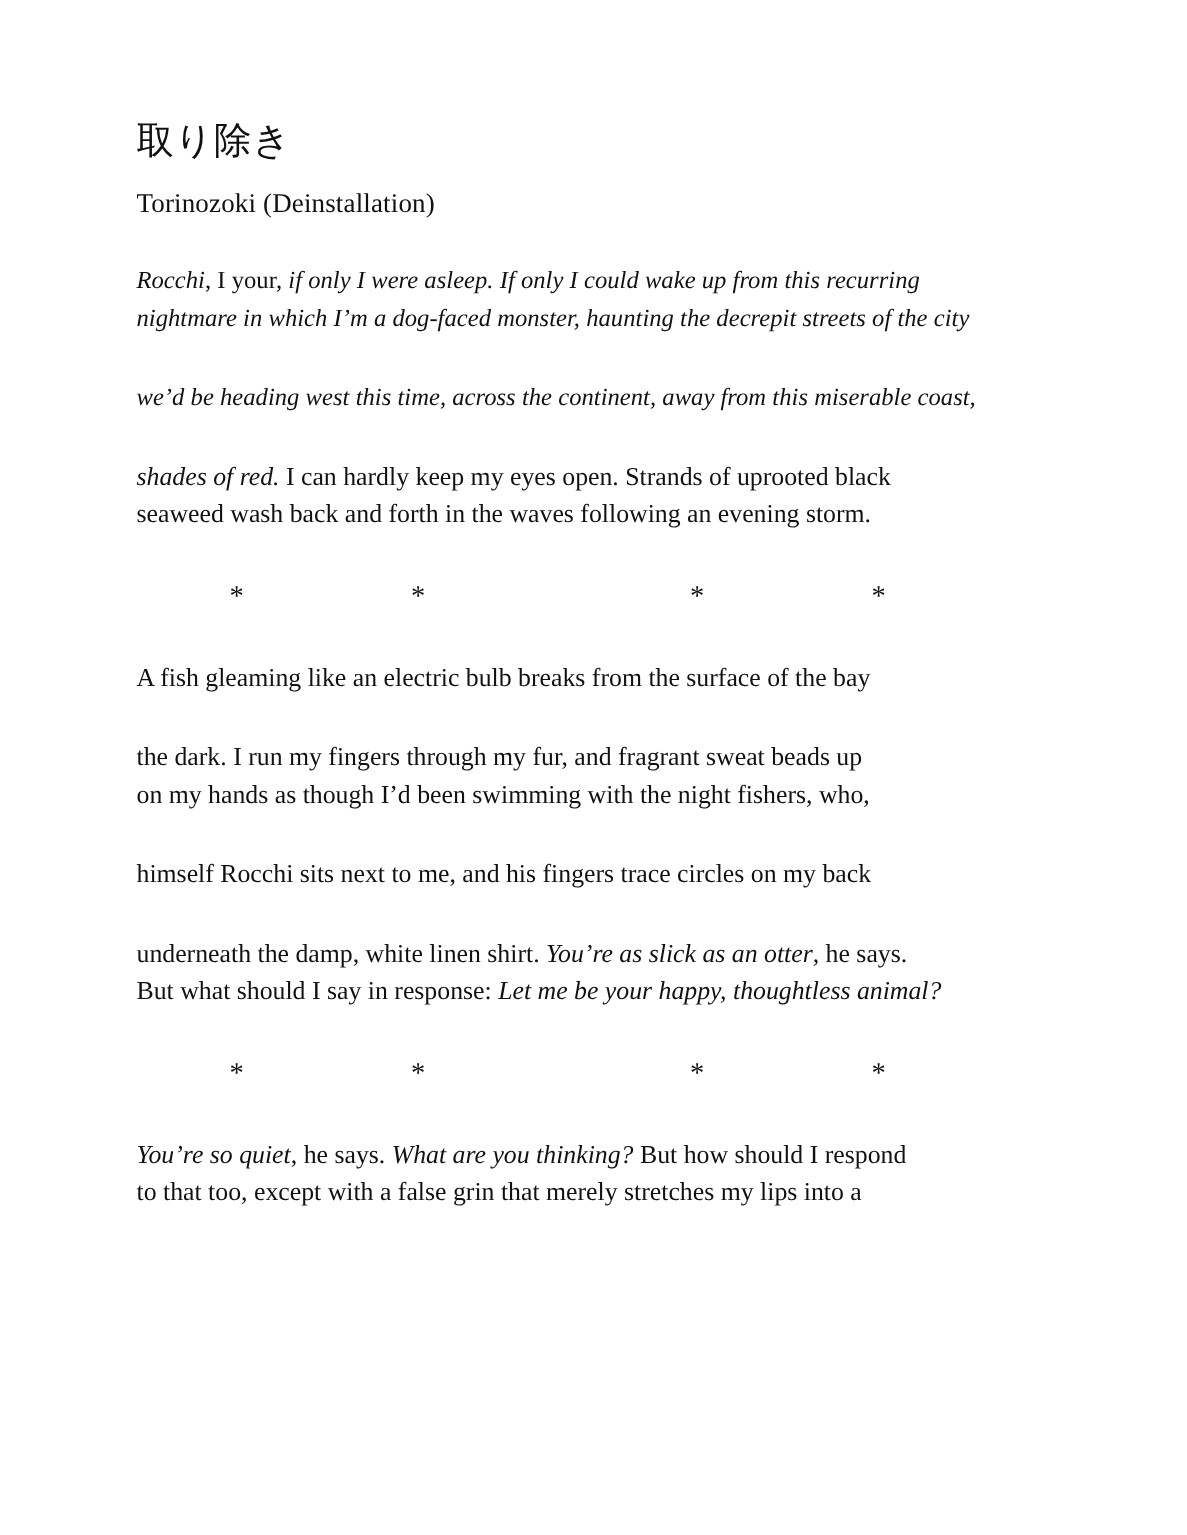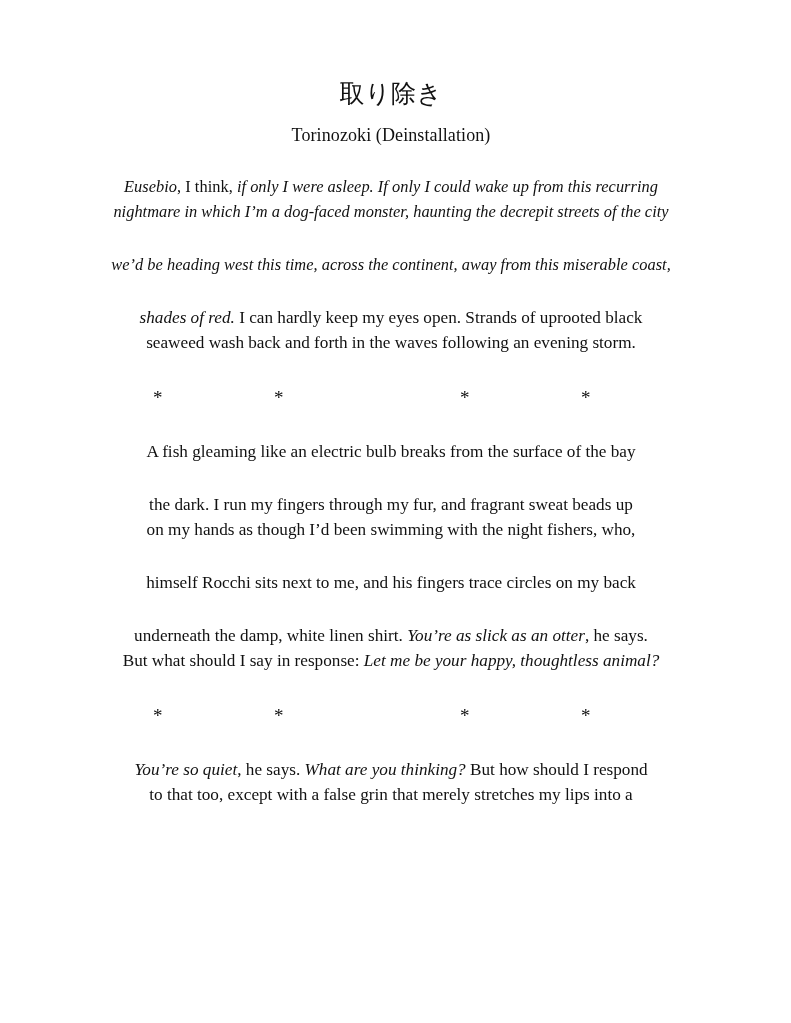--- a/index.html
+++ b/index.html
@@ -23,21 +23,20 @@
     width: 791px;
     height: 1023px;
     background: #ffffff;
   }
 
   .content {
     position: absolute;
     left: 91px;
     top: 80px;
     width: 600px;
-    text-align: center;
   }
 
   .title-jp {
     font-family: "DejaVu Serif", "Liberation Serif", serif;
     font-size: 25px;
     line-height: 1.15;
     letter-spacing: 0.5px;
     color: #111111;
     margin: 0 0 16px 0;
     font-weight: 400;
@@ -102,21 +101,21 @@
 
 <div class="page">
   <div class="content">
 
     <h1 class="title-jp">取り除き</h1>
 
     <h2 class="title-romaji">Torinozoki (Deinstallation)</h2>
 
     <div id="stanza-host">
         <p class="stanza italic">
-          <span class="ln"><i class="em">Eusebio</i><span class="ro">, I think, </span><i class="em">if only I were asleep. If only I could wake up from this recurring</i></span>
+          <span class="ln"><i class="em">Rocchi</i><span class="ro">, I your, </span><i class="em">if only I were asleep. If only I could wake up from this recurring</i></span>
           <span class="ln"><i class="em">nightmare in which I’m a dog-faced monster, haunting the decrepit streets of the city</i></span>
         </p>
         <p class="stanza italic">
           <span class="ln"><i class="em">we’d be heading west this time, across the continent, away from this miserable coast,</i></span>
         </p>
         <p class="stanza roman">
           <span class="ln"><i class="em">shades of red.</i><span class="ro"> I can hardly keep my eyes open. Strands of uprooted black</span></span>
           <span class="ln"><span class="ro">seaweed wash back and forth in the waves following an evening storm.</span></span>
         </p>
         <div class="sep">

